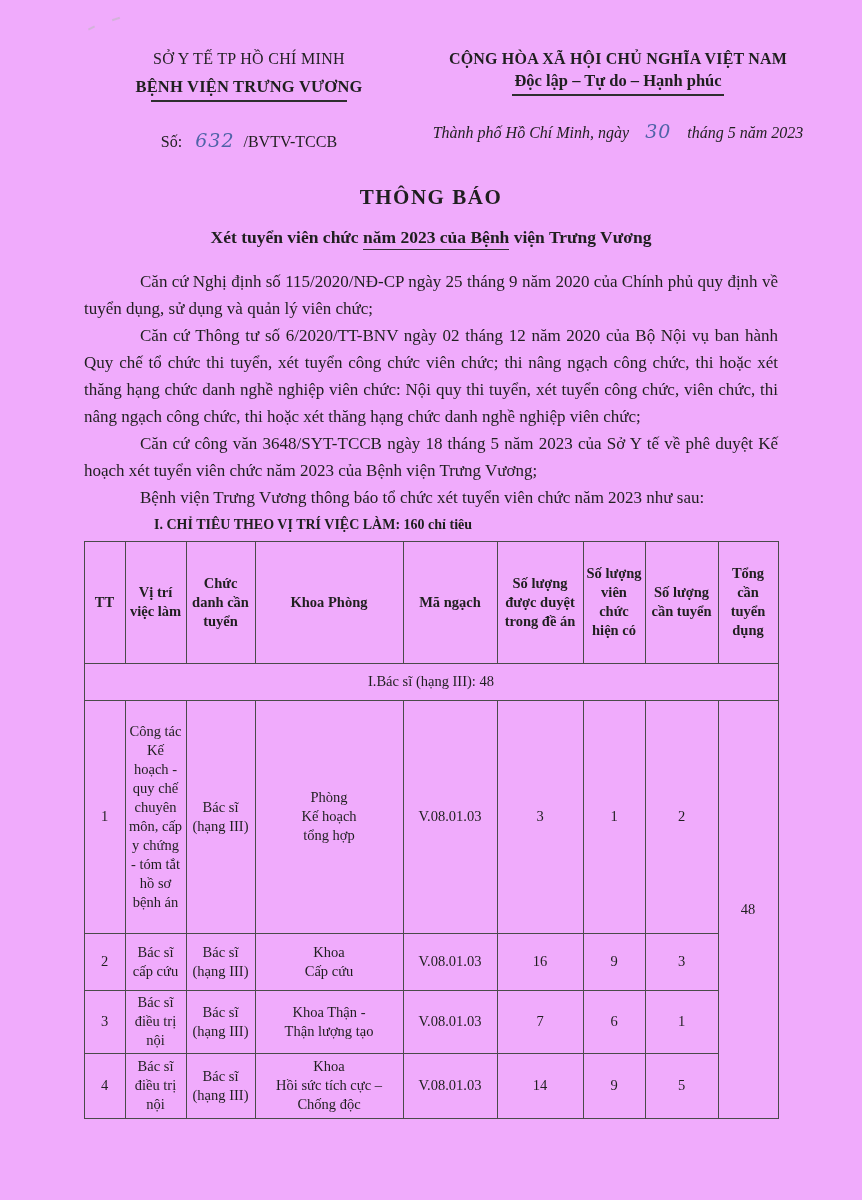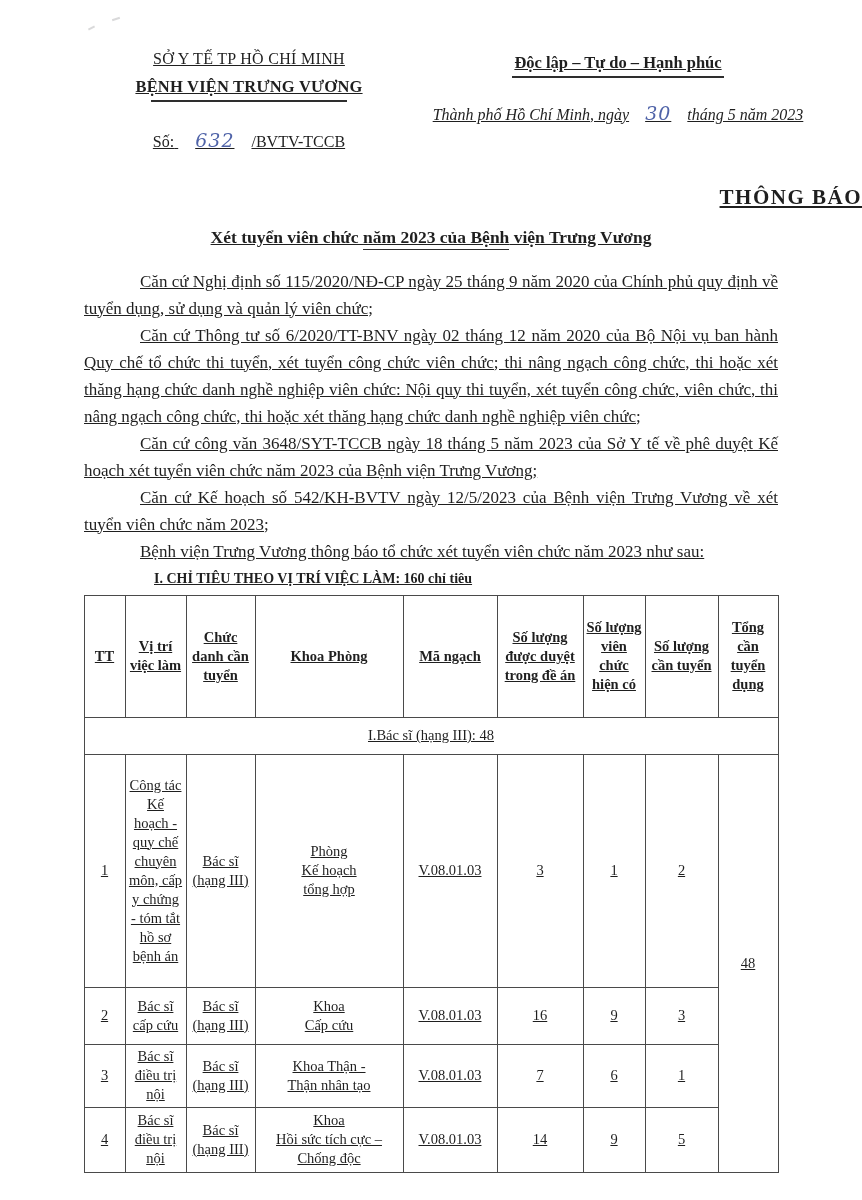--- a/index.html
+++ b/index.html
@@ -2,50 +2,49 @@
 <html><head>
 <meta charset="utf-8">
 <style>
   * { margin: 0; padding: 0; box-sizing: border-box; }
   html, body { background: #e8e8e8; }
   body { font-family: "Liberation Serif", serif; }
   .page {
     position: relative;
     width: 862px; height: 1200px;
     margin: 0 auto;
-    background: #ffffff;
+    background: #f0abfc;
     color: #1f1f1f;
     overflow: hidden;
-    text-decoration: underline;
   }
   
   .pencil { position: absolute; background: #b9b9bc; opacity: .55; }
   .pencil.p1 { left: 88px; top: 27px; width: 7px; height: 2px; transform: rotate(-28deg); }
   .pencil.p2 { left: 112px; top: 18px; width: 8px; height: 2px; transform: rotate(-18deg); }
 
   
   .doc-header { display: flex; padding: 50px 40px 0 84px; }
   .hdr-left  { width: 330px; text-align: center; }
   .hdr-right { flex: 1; text-align: center; }
   .org-parent { font-size: 16px; letter-spacing: .3px; }
   .org-name   { font-size: 16.5px; font-weight: bold; margin-top: 9px; letter-spacing: .2px; }
   .rule { height: 1.5px; background: #2e2e2e; margin: 3px auto 0 auto; }
   .rule.left-rule  { width: 196px; }
   .rule.right-rule { width: 212px; }
   .nat-line1 { font-size: 16px; font-weight: bold; letter-spacing: .2px; }
   .nat-line2 { font-size: 16.5px; font-weight: bold; margin-top: 3px; }
   .doc-number { margin-top: 27px; font-size: 16px; }
   .date-line  { margin-top: 24px; font-size: 16px; font-style: italic; }
   .hand { color: #4f63a8; font-family: "DejaVu Serif", serif; font-style: italic; font-size: 19px; letter-spacing: 1px; }
-  .doc-number .hand { margin: 0 17px; }
+  .doc-number .hand { margin: 0 9px; }
   .date-line .hand { margin: 0 16px; text-align: right; }
 
   
   .title-block { text-align: center; margin-top: 34px; }
-  .title-main { font-size: 21px; font-weight: bold; letter-spacing: 1.5px; text-align: right; }
+  .title-main { font-size: 21px; font-weight: bold; letter-spacing: 1.5px; }
   .title-sub  { font-size: 17.5px; font-weight: bold; margin-top: 17px; }
   .u-part { border-bottom: 1.5px solid #2e2e2e; padding-bottom: 2px; }
 
   
   .body-text { width: 694px; margin: 20px auto 0 auto; font-size: 17px; line-height: 27px; text-align: justify; }
   .body-text p { text-indent: 56px; }
   .section-heading { width: 694px; margin: 0 auto; font-size: 14px; font-weight: bold; line-height: 27px; text-indent: 70px; }
 
   
   table.quota { width: 694px; margin: 3px auto 0 auto; border-collapse: collapse; table-layout: fixed; }
@@ -84,40 +83,40 @@
     <div class="hdr-left">
       <div class="org-parent">SỞ Y TẾ TP HỒ CHÍ MINH</div>
       <div class="org-name">BỆNH VIỆN TRƯNG VƯƠNG</div>
       <div class="rule left-rule"></div>
       <div class="doc-number">
         <span>Số:</span>
         <span class="hand">632</span><span>/BVTV-TCCB</span>
       </div>
     </div>
     <div class="hdr-right">
+      <div class="nat-line1">CỘNG HÒA XÃ HỘI CHỦ NGHĨA VIỆT NAM</div>
       <div class="nat-line2">Độc lập – Tự do – Hạnh phúc</div>
       <div class="rule right-rule"></div>
       <div class="date-line">
         <span>Thành phố Hồ Chí Minh, ngày</span><span class="hand">30</span><span>tháng 5 năm 2023</span>
       </div>
     </div>
   </div>
 
   <div class="title-block">
     <div class="title-main">THÔNG BÁO</div>
     <div class="title-sub">
       <span>Xét tuyển viên chức </span><span class="u-part">năm 2023 của Bệnh</span><span> viện Trưng Vương</span>
     </div>
   </div>
 
   <div class="body-text">
     <p>Căn cứ Nghị định số 115/2020/NĐ-CP ngày 25 tháng 9 năm 2020 của Chính phủ quy định về tuyển dụng, sử dụng và quản lý viên chức;</p>
     <p>Căn cứ Thông tư số 6/2020/TT-BNV ngày 02 tháng 12 năm 2020 của Bộ Nội vụ ban hành Quy chế tổ chức thi tuyển, xét tuyển công chức viên chức; thi nâng ngạch công chức, thi hoặc xét thăng hạng chức danh nghề nghiệp viên chức: Nội quy thi tuyển, xét tuyển công chức, viên chức, thi nâng ngạch công chức, thi hoặc xét thăng hạng chức danh nghề nghiệp viên chức;</p>
     <p>Căn cứ công văn 3648/SYT-TCCB ngày 18 tháng 5 năm 2023 của Sở Y tế về phê duyệt Kế hoạch xét tuyển viên chức năm 2023 của Bệnh viện Trưng Vương;</p>
-    <p>Căn cứ Kế hoạch số 542/KH-BVTV ngày 12/5/2023 của Bệnh viện Trưng Vương về xét tuyển viên chức năm 2023;</p>
     <p>Bệnh viện Trưng Vương thông báo tổ chức xét tuyển viên chức năm 2023 như sau:</p>
   </div>
   <div class="section-heading">I. CHỈ TIÊU THEO VỊ TRÍ VIỆC LÀM: 160 chỉ tiêu</div>
 
   <table class="quota">
     <colgroup>
       <col class="c-tt">
         <col class="c-pos">
         <col class="c-title">
         <col class="c-dept">
@@ -164,21 +163,21 @@
       <td class="code-cell">V.08.01.03</td>
       <td class="num-cell">16</td>
       <td class="num-cell">9</td>
       <td class="num-cell">3</td>
     </tr>
     <tr class="r3">
       <td>3</td>
       <td>Bác sĩ điều trị nội</td>
       <td>Bác sĩ (hạng III)</td>
       <td class="preline">Khoa Thận -
-Thận nhân tạo</td>
+Thận lượng tạo</td>
       <td class="code-cell">V.08.01.03</td>
       <td class="num-cell">7</td>
       <td class="num-cell">6</td>
       <td class="num-cell">1</td>
     </tr>
     <tr class="r4">
       <td>4</td>
       <td>Bác sĩ điều trị nội</td>
       <td>Bác sĩ (hạng III)</td>
       <td class="preline">Khoa

